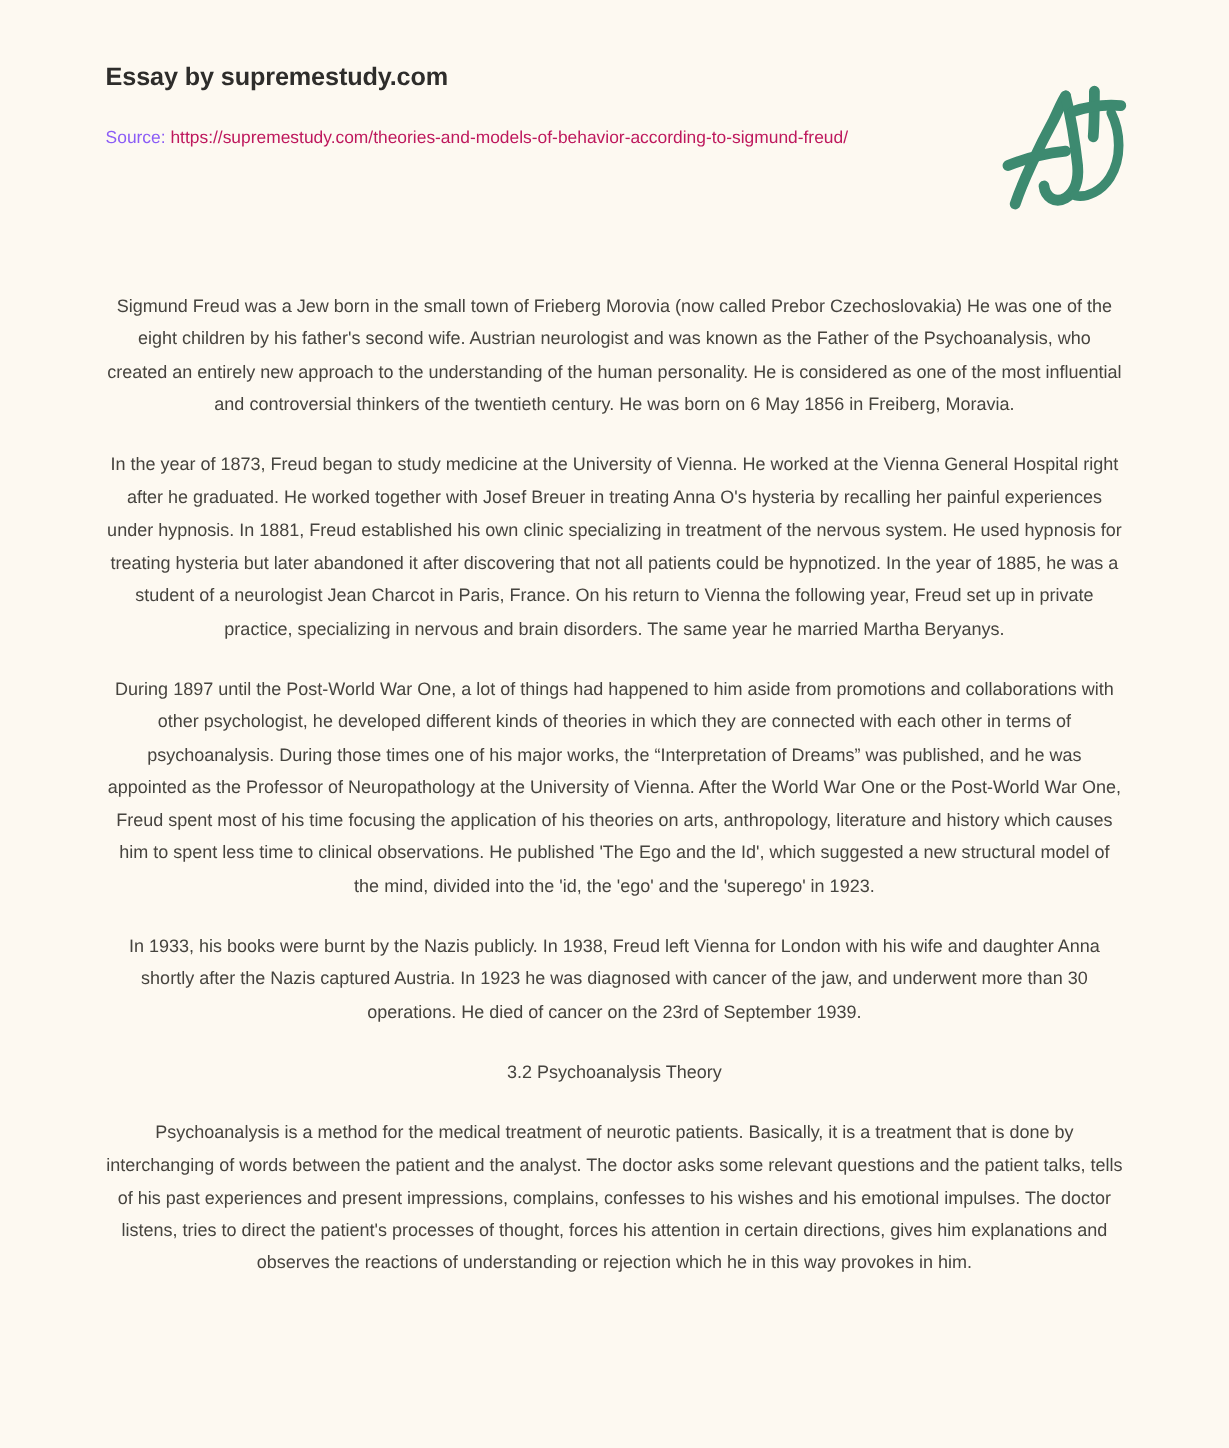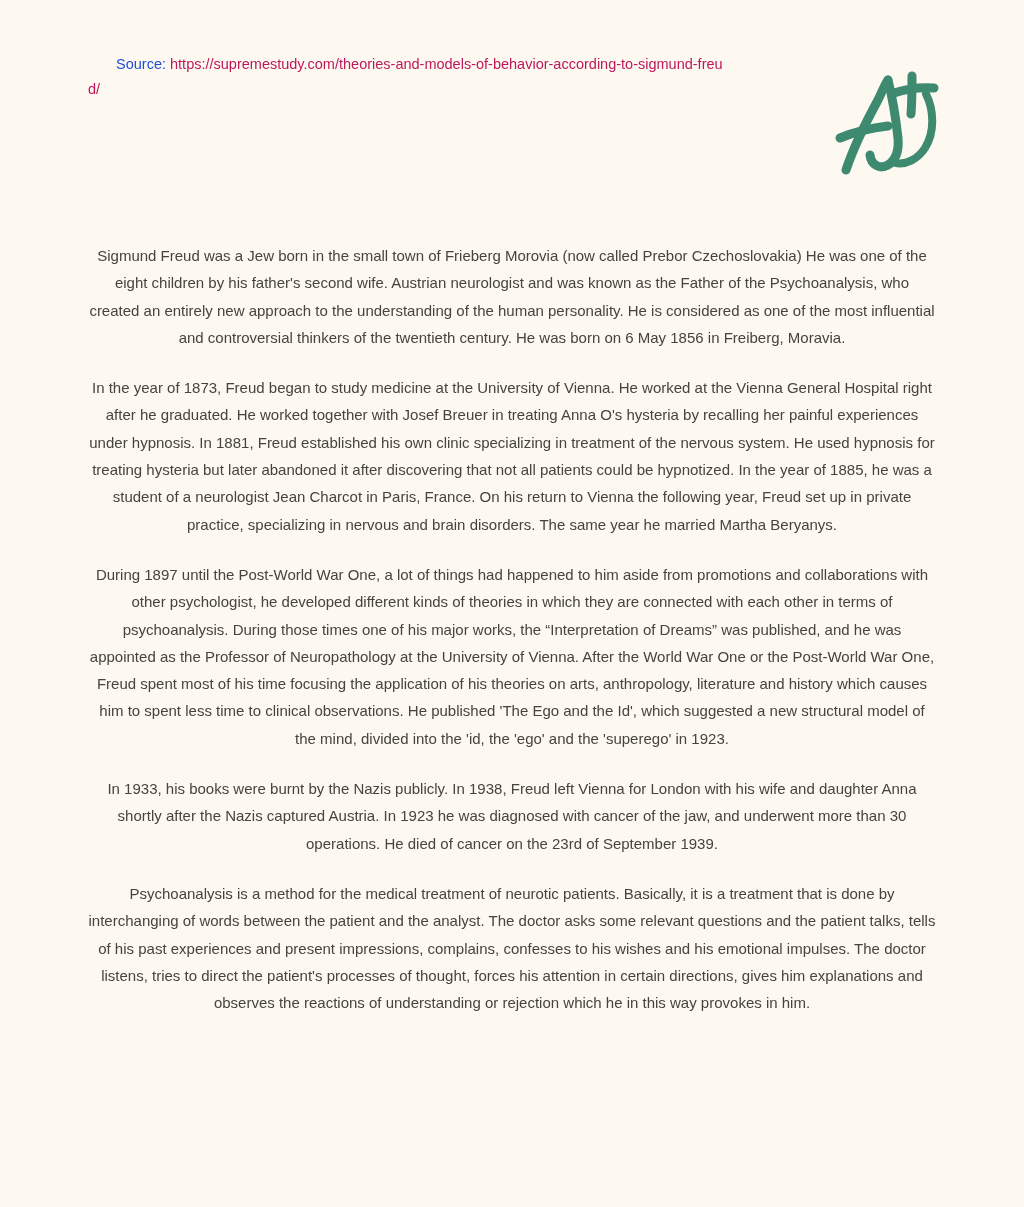--- a/index.html
+++ b/index.html
@@ -41,22 +41,21 @@
   }
   .source-line {
     font-size: 14.5px;
     line-height: 1.75;
     max-width: 640px;
     margin: 0;
     color: #8a8784;
     word-break: break-word;
   }
   .source-label {
-    color: #1d4ed8;
-    margin-left: 28px;
+    color: #8b5cf6;
   }
   .source-url {
     color: #be185d;
     text-decoration: none;
     word-break: break-all;
   }
 
   .logo-wrap {
     position: absolute;
     top: 66px;
@@ -92,20 +91,21 @@
     margin-bottom: 23px;
   }
 </style>
 </head>
 <body>
 
 <div class="page">
 
   <div class="site-header">
 
+    <h1 class="brand-title">Essay by supremestudy.com</h1>
 
     <p class="source-line">
       <span class="source-label">Source:</span>
       <span class="source-url">https://supremestudy.com/theories-and-models-of-behavior-according-to-sigmund-freud/</span>
     </p>
 
     <div class="logo-wrap">
       <svg width="120" height="116" viewBox="0 0 120 116" aria-hidden="true">
         <g fill="none" stroke="#3d8a70" stroke-linecap="round" stroke-linejoin="round">
 
@@ -127,19 +127,20 @@
   </div>
 
   <div class="article">
 
 
     <div class="article-body">
       <p>Sigmund Freud was a Jew born in the small town of Frieberg Morovia (now called Prebor Czechoslovakia) He was one of the eight children by his father's second wife. Austrian neurologist and was known as the Father of the Psychoanalysis, who created an entirely new approach to the understanding of the human personality. He is considered as one of the most influential and controversial thinkers of the twentieth century. He was born on 6 May 1856 in Freiberg, Moravia.</p>
       <p>In the year of 1873, Freud began to study medicine at the University of Vienna. He worked at the Vienna General Hospital right after he graduated. He worked together with Josef Breuer in treating Anna O's hysteria by recalling her painful experiences under hypnosis. In 1881, Freud established his own clinic specializing in treatment of the nervous system. He used hypnosis for treating hysteria but later abandoned it after discovering that not all patients could be hypnotized. In the year of 1885, he was a student of a neurologist Jean Charcot in Paris, France. On his return to Vienna the following year, Freud set up in private practice, specializing in nervous and brain disorders. The same year he married Martha Beryanys.</p>
       <p>During 1897 until the Post-World War One, a lot of things had happened to him aside from promotions and collaborations with other psychologist, he developed different kinds of theories in which they are connected with each other in terms of psychoanalysis. During those times one of his major works, the “Interpretation of Dreams” was published, and he was appointed as the Professor of Neuropathology at the University of Vienna. After the World War One or the Post-World War One, Freud spent most of his time focusing the application of his theories on arts, anthropology, literature and history which causes him to spent less time to clinical observations. He published 'The Ego and the Id', which suggested a new structural model of the mind, divided into the 'id, the 'ego' and the 'superego' in 1923.</p>
       <p>In 1933, his books were burnt by the Nazis publicly. In 1938, Freud left Vienna for London with his wife and daughter Anna shortly after the Nazis captured Austria. In 1923 he was diagnosed with cancer of the jaw, and underwent more than 30 operations. He died of cancer on the 23rd of September 1939.</p>
+      <p class="section-heading">3.2 Psychoanalysis Theory</p>
       <p>Psychoanalysis is a method for the medical treatment of neurotic patients. Basically, it is a treatment that is done by interchanging of words between the patient and the analyst. The doctor asks some relevant questions and the patient talks, tells of his past experiences and present impressions, complains, confesses to his wishes and his emotional impulses. The doctor listens, tries to direct the patient's processes of thought, forces his attention in certain directions, gives him explanations and observes the reactions of understanding or rejection which he in this way provokes in him.</p>
 
     </div>
 
   </div>
 
 </div>
 
 </body></html>

